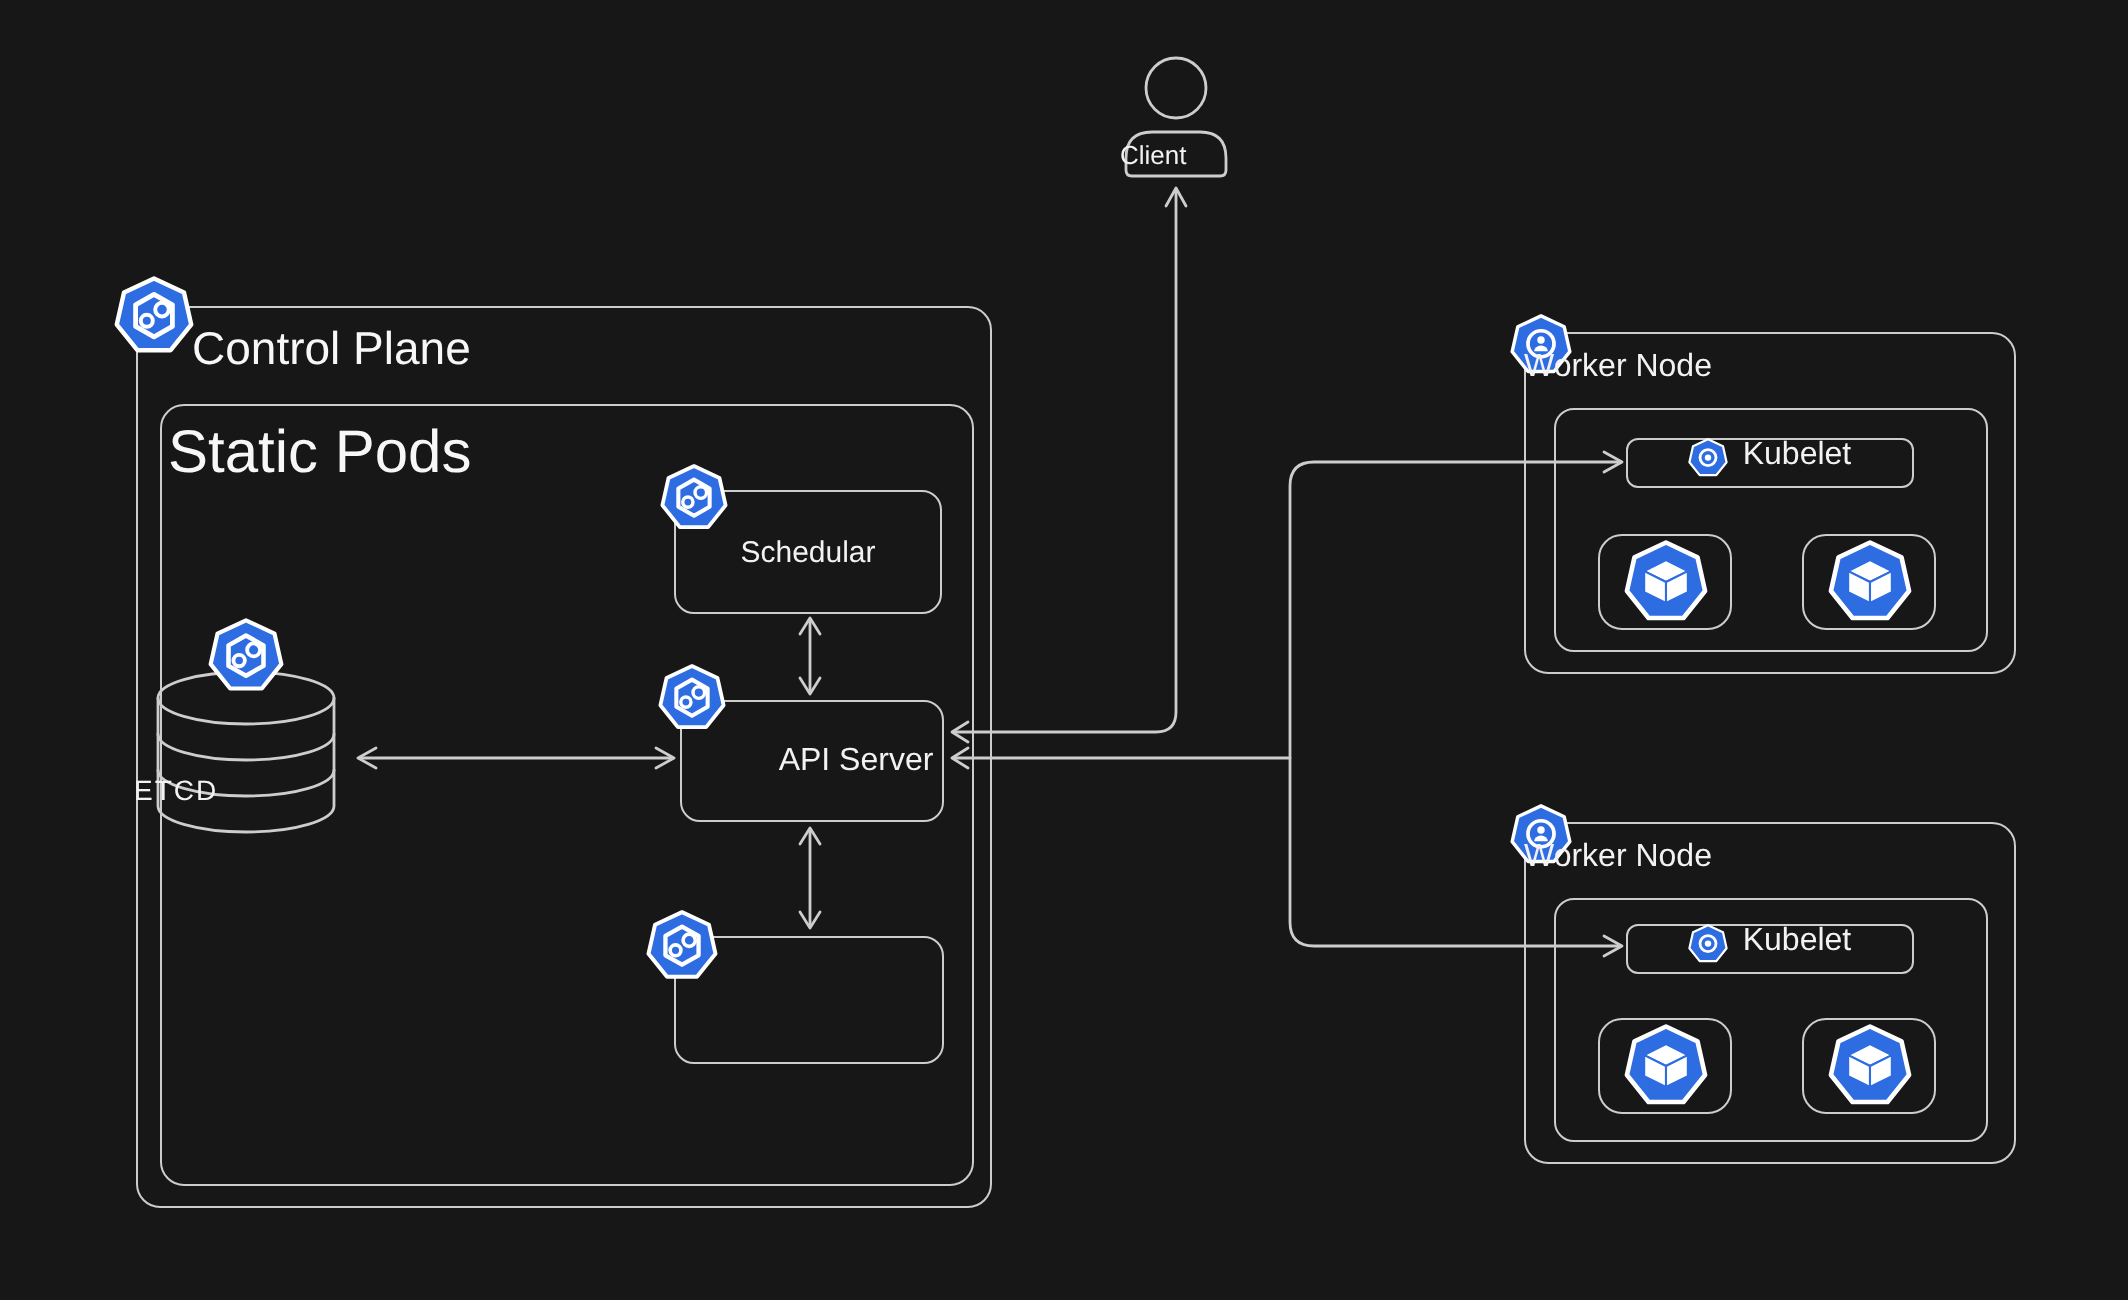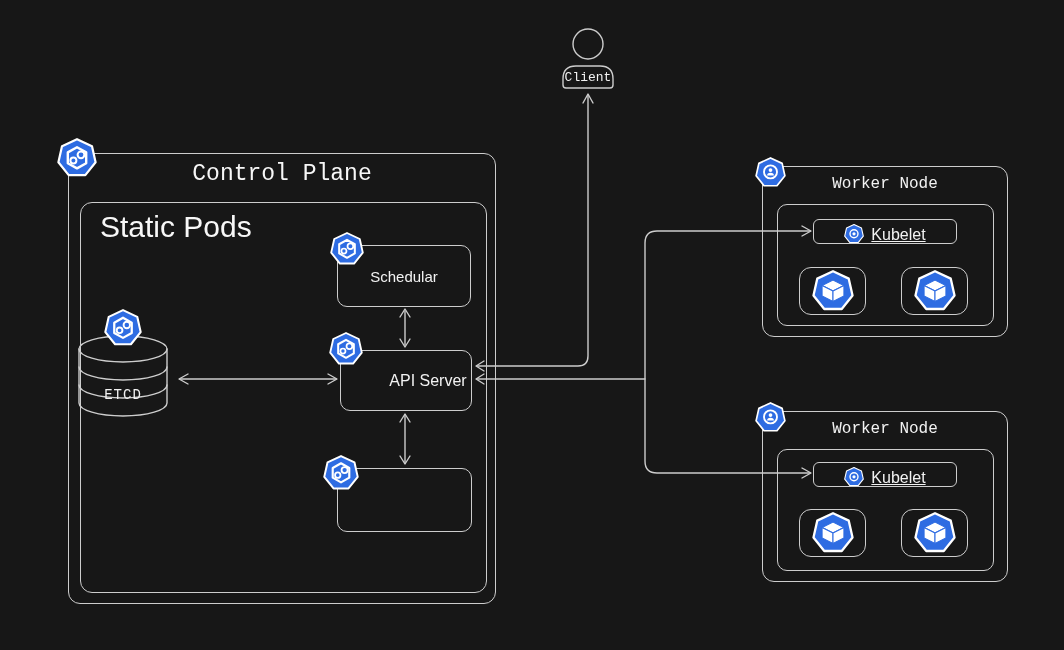--- a/index.html
+++ b/index.html
@@ -15,25 +15,25 @@
   }
   .box{
     position:absolute;border:1.4px solid var(--stroke);border-radius:10px;
     background:transparent;box-sizing:border-box;
   }
   .box.big{border-radius:12px;}
   .label{
     position:absolute;color:var(--text);
     -webkit-font-smoothing:antialiased;white-space:pre-line;
   }
-  .center{text-align:center;font-family:Liberation Mono, monospace;}
+  .center{text-align:left;}
   svg.overlay{position:absolute;left:0;top:0;pointer-events:none;}
   svg.icon{position:absolute;pointer-events:none;}
   .flexmid{display:flex;align-items:center;justify-content:center;}
-  .kubelet-row{display:flex;align-items:flex-end;justify-content:center;gap:7px;text-decoration:underline;}
+  .kubelet-row{display:flex;align-items:flex-start;justify-content:center;gap:7px;}
   .kubelet-row svg{flex:0 0 auto;position:static;}
   .kubelet-row span{color:var(--text);font-size:16px;}
 </style>
 </head>
 <body>
 
 <div id="canvas">
 
   <svg width="0" height="0" style="position:absolute" aria-hidden="true">
     <defs>
@@ -165,30 +165,30 @@
   <svg class="icon" style="left:323px;top:455px;width:36px;height:36px;" viewBox="0 0 100 100">
       <use href="#icon-k8s-gears"></use>
     </svg>
   <svg class="icon" style="left:755px;top:157px;width:31px;height:31px;" viewBox="0 0 100 100">
       <use href="#icon-k8s-node"></use>
     </svg>
   <svg class="icon" style="left:755px;top:402px;width:31px;height:31px;" viewBox="0 0 100 100">
       <use href="#icon-k8s-node"></use>
     </svg>
 
-  <div class="label center" style="left:68px;top:161px;width:428px;font-size:23px;color:#f7f7f7;">Control Plane</div>
-
-  <div class="label" style="left:100px;top:210px;font-size:30px;color:#f7f7f7;">Static Pods</div>
+  <div class="label center" style="left:68px;top:161px;width:428px;font-size:23px;color:#f7f7f7;padding-left:28px;">Control Plane</div>
+
+  <div class="label" style="left:84px;top:210px;font-size:30px;color:#f7f7f7;">Static Pods</div>
 
   <div class="label flexmid" style="left:337px;top:245px;width:134px;height:62px;font-size:15px;">Schedular</div>
 
   <div class="label flexmid" style="left:340px;top:350px;width:132px;height:61px;font-size:16px;padding-left:22px;">API Server</div>
 
 
-  <div class="label center" style="left:79px;top:387px;width:88px;font-size:14px;letter-spacing:1px;">ETCD</div>
+  <div class="label center" style="left:67px;top:387px;width:88px;font-size:14px;letter-spacing:1px;">ETCD</div>
 
   <div class="label center" style="left:560px;top:70px;width:56px;font-size:13px;">Client</div>
 
   <div class="label center" style="left:762px;top:175px;width:246px;font-size:16px;">Worker Node</div>
   <div class="label kubelet-row" style="left:813px;top:219px;width:144px;height:25px;">
     <svg style="width:20px;height:20px;" viewBox="0 0 100 100">
         <use href="#icon-k8s-ring"></use>
       </svg>
     <span>Kubelet</span>
   </div>

